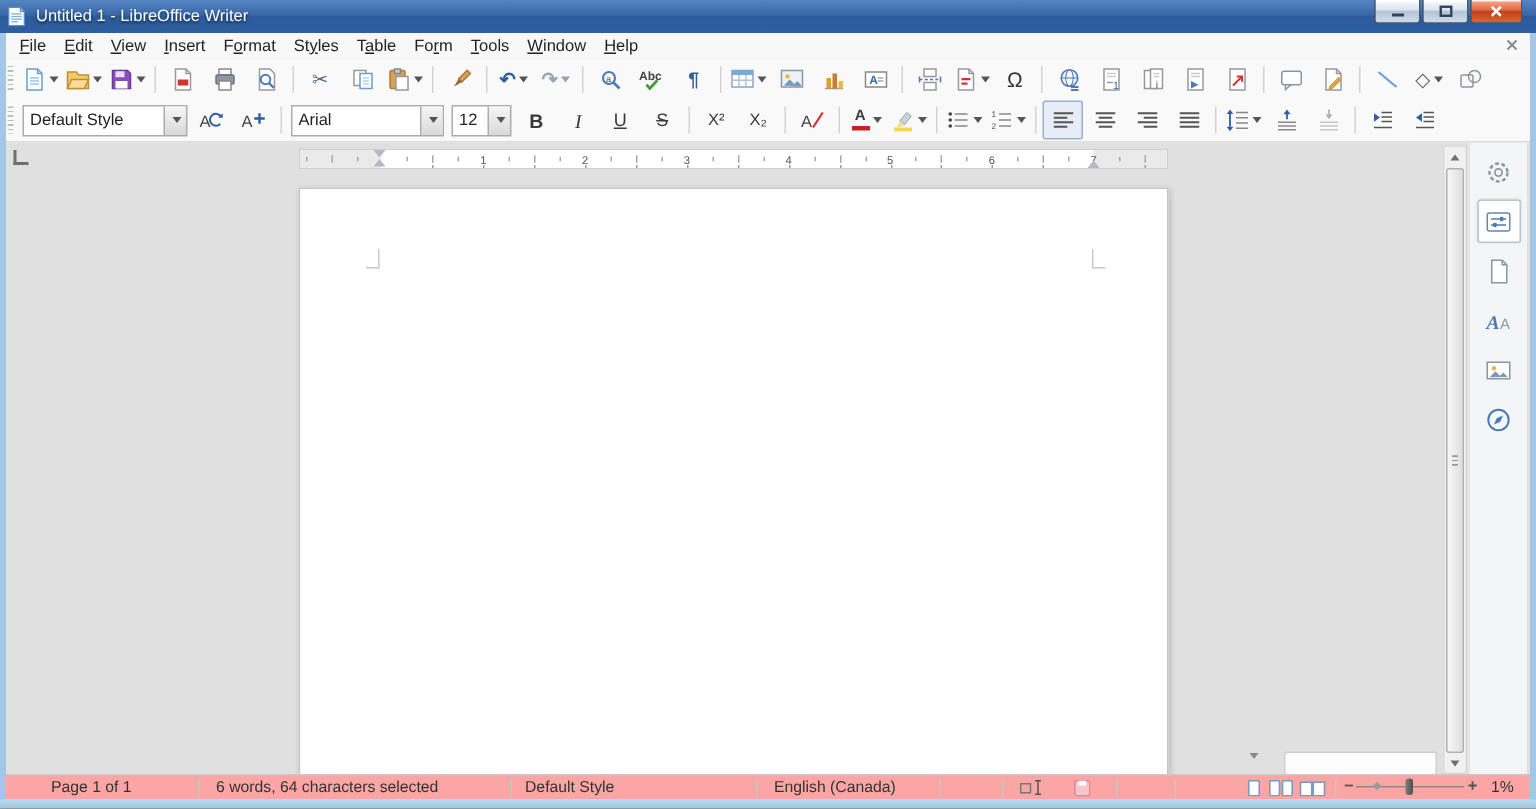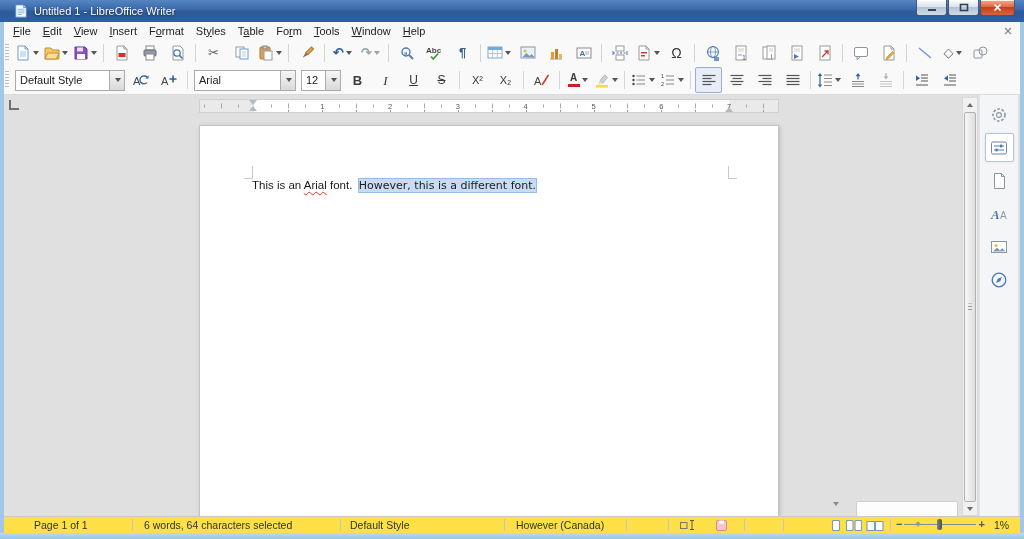--- a/index.html
+++ b/index.html
@@ -1,21 +1,21 @@
 <!DOCTYPE html>
 <html><head>
 <meta charset="utf-8">
 <style>
   html,body{margin:0;padding:0;background:#555;}
   .window{position:relative;width:1024px;height:539px;background:#e0e0e0;overflow:hidden;
           font-family:"Liberation Sans",sans-serif;-webkit-font-smoothing:antialiased;}
   
   .titlebar{position:absolute;top:0;left:0;right:0;height:22px;
     background:linear-gradient(180deg,#5585c2 0%,#3967a8 45%,#2c5a9b 50%,#2f5f9f 100%);
-    display:flex;align-items:center;padding-left:14px;gap:6px;z-index:50;}
+    display:flex;align-items:center;padding-left:4px;gap:6px;z-index:50;}
   .title-text{color:#fff;font-size:11px;text-shadow:0 1px 2px rgba(0,0,0,.55);}
   .win-controls{position:absolute;top:0;right:9px;display:flex;gap:1px;z-index:60;}
   .win-btn{width:29px;height:15px;border:1px solid #44586e;border-top:none;border-radius:0 0 3px 3px;
     background:linear-gradient(180deg,#fdfeff 0%,#d9e2ec 45%,#b4c4d6 50%,#cfdbe8 100%);
     display:flex;align-items:center;justify-content:center;box-shadow:inset 0 1px 0 rgba(255,255,255,.85);}
   .win-btn.close{width:33px;background:linear-gradient(180deg,#f6ab92 0%,#e06943 45%,#c6401d 50%,#d8633c 100%);}
   .frame-left,.frame-right{position:absolute;top:22px;bottom:0;width:4px;background:#a3c7e6;z-index:40;}
   .frame-left{left:0}.frame-right{right:0}
   .frame-bottom{position:absolute;left:0;right:0;bottom:0;height:6px;background:linear-gradient(#badcf2,#9cc3e2);z-index:40;}
   
@@ -89,21 +89,21 @@
   .hstub{position:absolute;left:856px;top:501px;width:100px;height:14px;background:#fdfdfd;
     border:1px solid #cfcfcf;border-radius:2px;z-index:14;}
   .hstub-arr{position:absolute;left:833px;top:506px;z-index:14;}
   
   .sidebar-tabs{position:absolute;left:979px;top:94px;width:39px;bottom:22px;background:#f4f5f6;
     border-left:1px solid #e2e2e2;z-index:16;display:flex;flex-direction:column;align-items:center;padding-top:6px;box-sizing:border-box;}
   .side-icon{width:27px;height:27px;display:flex;align-items:center;justify-content:center;
     margin-bottom:4px;border:1px solid transparent;border-radius:2px;flex:none;}
   .side-icon.selected{border:1px solid #b9c6d6;background:#fff;box-shadow:0 0 2px rgba(0,0,0,.12);}
   
-  .statusbar{position:absolute;left:4px;right:4px;bottom:6px;height:16px;background:#fde047;
+  .statusbar{position:absolute;left:4px;right:4px;bottom:6px;height:16px;background:#fca5a5;
     border-top:1px solid #c9c9c9;font-size:10.5px;color:#333;z-index:30;}
   .sb{position:absolute;top:2px;white-space:nowrap;}
   .sb-sep{position:absolute;top:2px;bottom:2px;width:1px;background:#c6c6c6;}
   .zoomwrap{position:absolute;left:900px;top:1px;width:72px;height:13px;}
   .ztrack{position:absolute;left:0;right:0;top:6px;height:1px;background:#8a8a8a;}
   .znotch{position:absolute;left:12px;top:4px;width:4px;height:4px;background:#9a9a9a;transform:rotate(45deg);}
   .zthumb{position:absolute;left:33px;top:1px;width:5px;height:11px;border-radius:2px;
     background:linear-gradient(90deg,#7e7e7e,#4f4f4f);}
   .zsign{position:absolute;top:0;font-weight:bold;color:#555;font-size:11px;}
 </style>
@@ -694,21 +694,20 @@
     <div class="tri-dn"></div>
       <div class="tri-up" style="margin-top:1px;"></div>
   </div>
   <div class="mk" style="left:725px;top:107px;">
     <div class="tri-up"></div>
   </div>
 
   <div class="page"></div>
   <div class="cm cm-tl"></div>
   <div class="cm cm-tr"></div>
-  <div class="docline"><span>This is an </span><span class="seg-miss">Arial</span><span> font.  </span><span class="seg-sel">However, this is a different font.</span></div>
 
   <div class="vscroll">
     <div class="varrow" style="top:0;">
         <span class="arr arr-up"></span>
       </div>
     <div class="vthumb">
         <div class="vgrip"></div>
       </div>
     <div class="varrow" style="bottom:0;">
         <span class="arr arr-dn"></span>
@@ -762,21 +761,21 @@
     </div>
   </div>
 
   <div class="statusbar">
     <span class="sb" style="left:30px;">Page 1 of 1</span>
     <span class="sb-sep" style="left:128px;"></span>
     <span class="sb" style="left:140px;">6 words, 64 characters selected</span>
     <span class="sb-sep" style="left:336px;"></span>
     <span class="sb" style="left:346px;">Default Style</span>
     <span class="sb-sep" style="left:500px;"></span>
-    <span class="sb" style="left:512px;">However (Canada)</span>
+    <span class="sb" style="left:512px;">English (Canada)</span>
     <span class="sb-sep" style="left:622px;"></span>
     <span class="sb-sep" style="left:664px;"></span>
     <span class="sb" style="left:676px;top:3px;">
       <svg width="16" height="10">
           <rect x="0.5" y="2.5" width="6.5" height="6" fill="none" stroke="#777"></rect>
           <line x1="12" y1="0.5" x2="12" y2="9.5" stroke="#555"></line>
           <path d="M10 .5h4M10 9.5h4" stroke="#555" fill="none"></path>
         </svg>
     </span>
     <span class="sb" style="left:712px;top:3px;">

